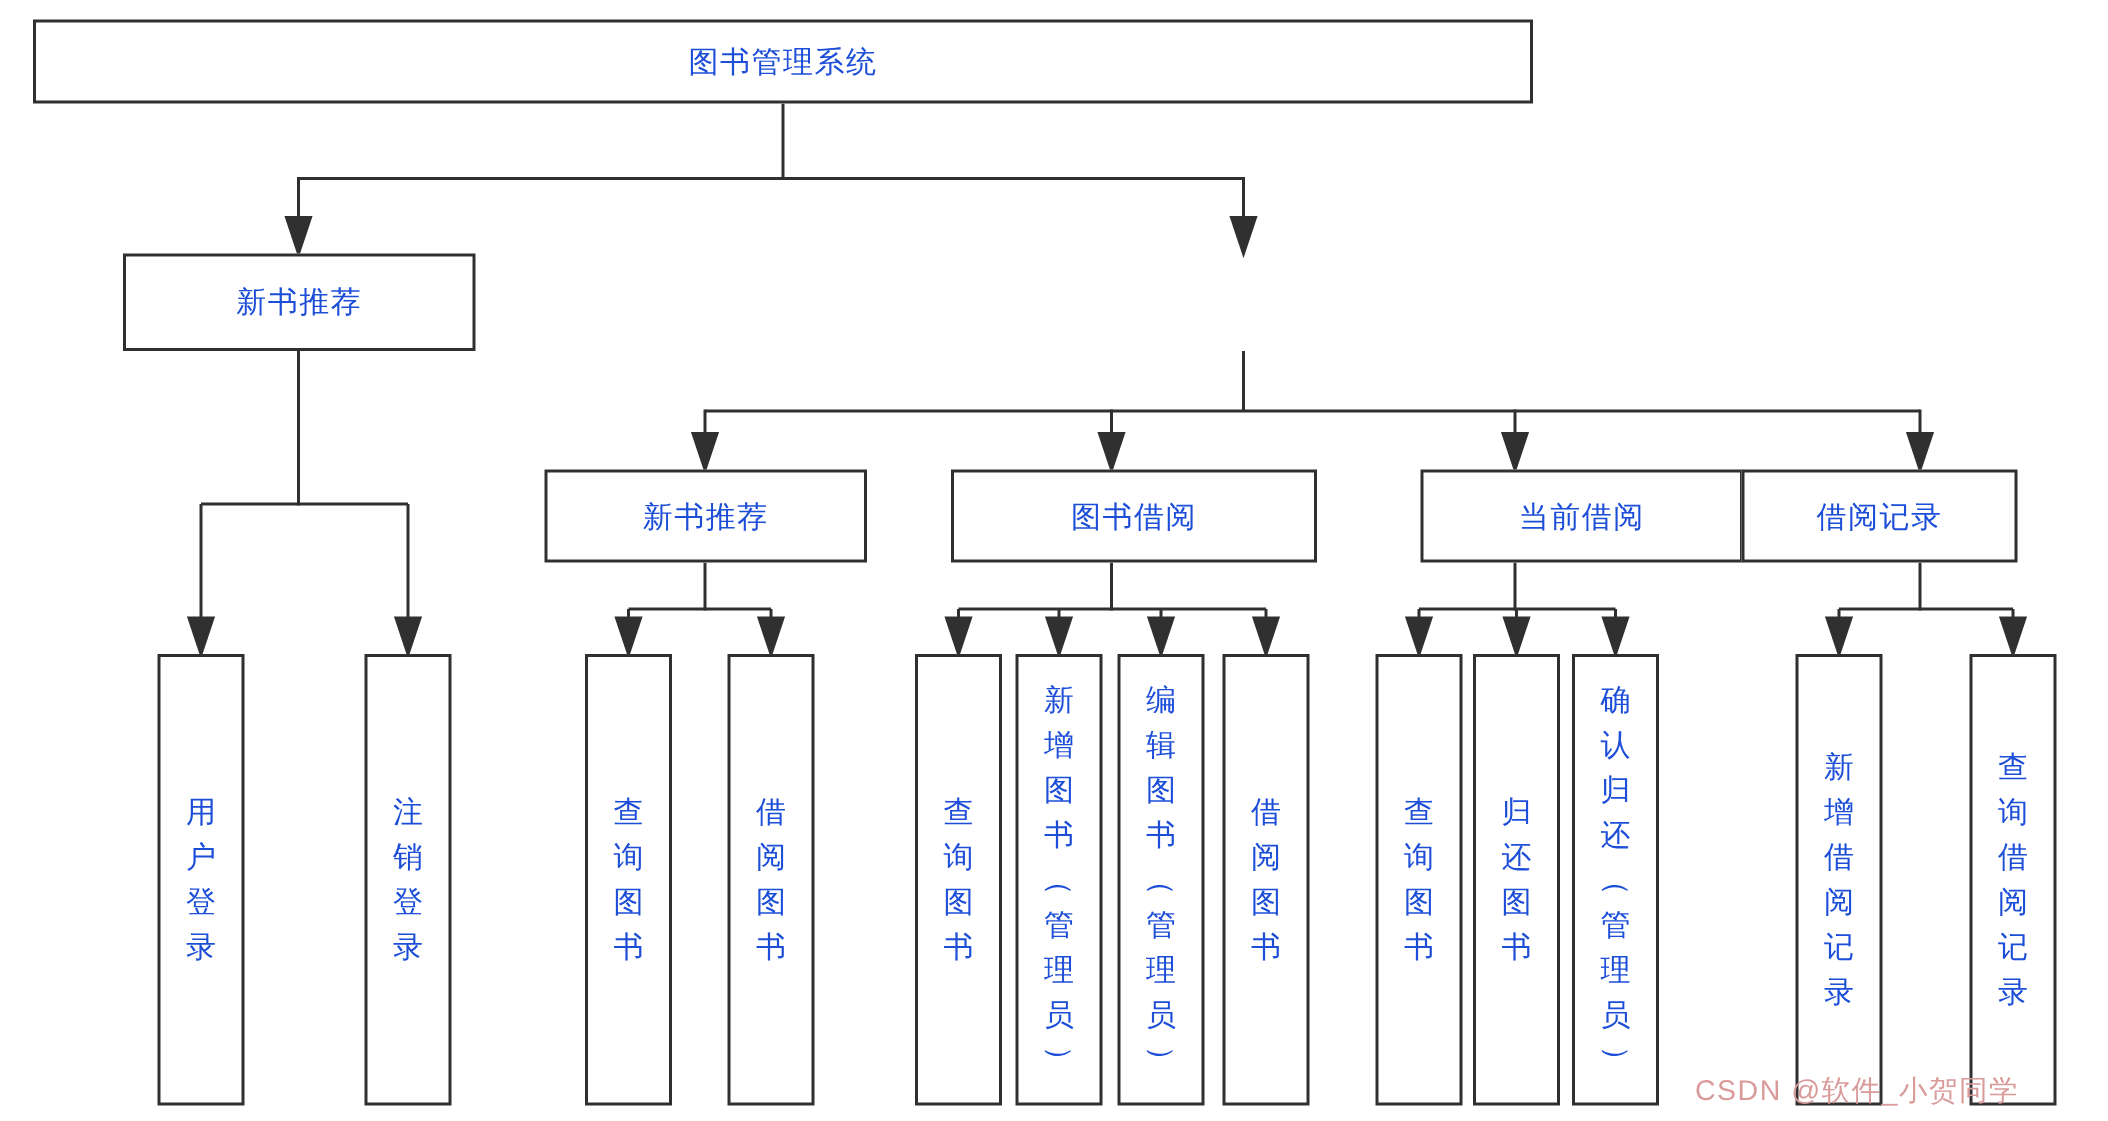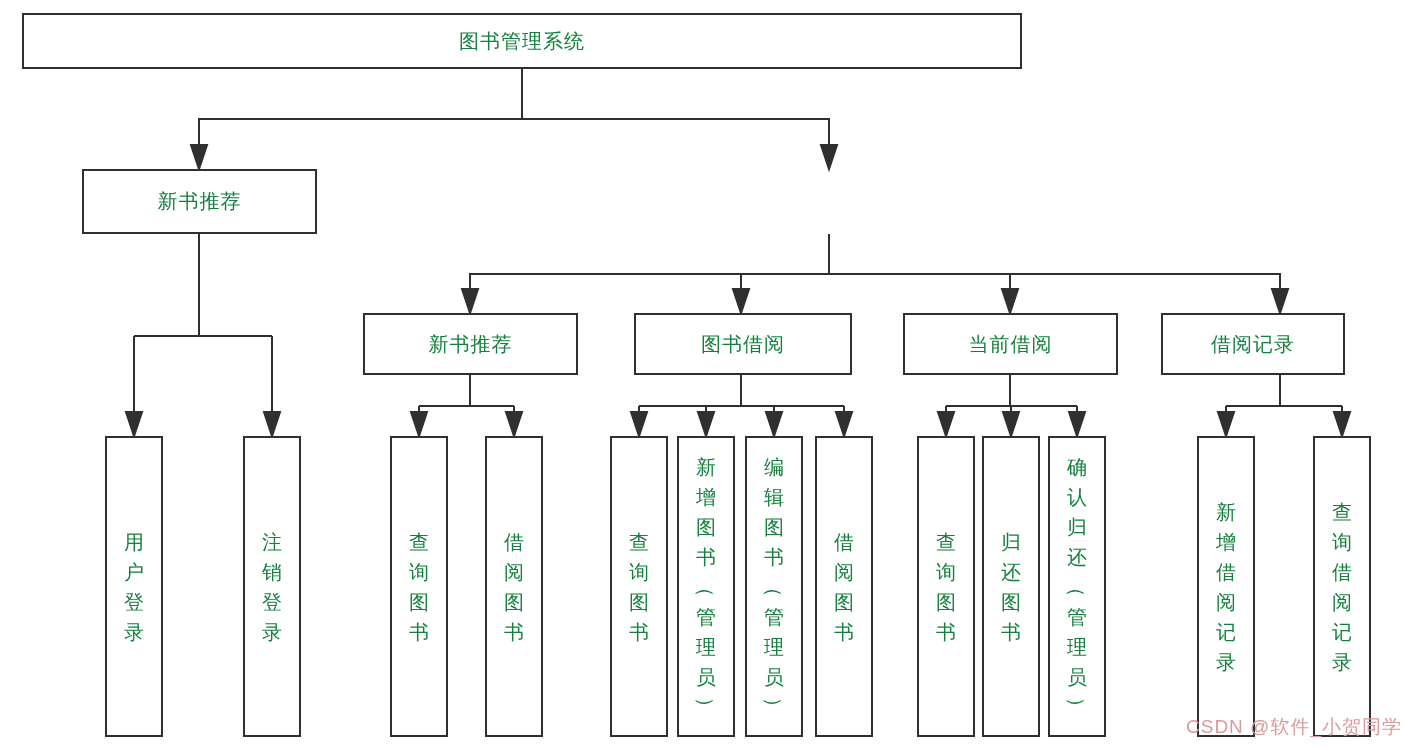--- a/index.html
+++ b/index.html
@@ -10,40 +10,40 @@
     color:#111111;
   }
   .stage { position:relative; width:1405px; height:747px; background:#ffffff; overflow:hidden; }
   svg.connectors { position:absolute; left:0; top:0; width:1405px; height:747px; }
 
   .box {
     position:absolute;
     border:2px solid #303030;
     background:#ffffff;
     display:flex; align-items:center; justify-content:center;
-    font-size:20px; letter-spacing:1px; color:#15803d;
+    font-size:20px; letter-spacing:1px; color:#1d4ed8;
   }
   .root  { left:22px;  top:13px;  width:1000px; height:56px; }
   .l2    { top:169px; width:235px; height:65px; }
   .l3    { top:313px; height:62px; }
   .vbox  { top:436px; width:58px; height:301px; }
 
   .vtext {
     display:flex; flex-direction:column;
     align-items:center; justify-content:center;
     width:100%; height:100%;
   }
   .vtext span {
     display:block; height:30px; line-height:30px;
     font-size:20px; text-align:center; letter-spacing:0;
   }
   .vtext span.rot { transform:rotate(90deg); }
 
   .watermark {
-    position:absolute; left:1186px; top:714px;
+    position:absolute; left:1130px; top:714px;
     font-size:19px; letter-spacing:1px; white-space:nowrap;
     color:#d99a9a;
   }
 </style>
 </head>
 <body>
 
 <div class="stage">
 
   <svg class="connectors" viewBox="0 0 1405 747">
@@ -128,24 +128,24 @@
     <span>图书管理系统</span>
   </div>
 
   <div class="box l2" style="left:82px">
     <span>新书推荐</span>
   </div>
 
   <div class="box l3" style="left:363px;width:215px">
     <span>新书推荐</span>
   </div>
-  <div class="box l3" style="left:634px;width:218px">
+  <div class="box l3" style="left:634px;width:244px">
     <span>图书借阅</span>
   </div>
-  <div class="box l3" style="left:903px;width:215px">
+  <div class="box l3" style="left:947px;width:215px">
     <span>当前借阅</span>
   </div>
   <div class="box l3" style="left:1161px;width:184px">
     <span>借阅记录</span>
   </div>
 
   <div class="box vbox" style="left:105px">
     <div class="vtext">
         <span>用</span>
         <span>户</span>

